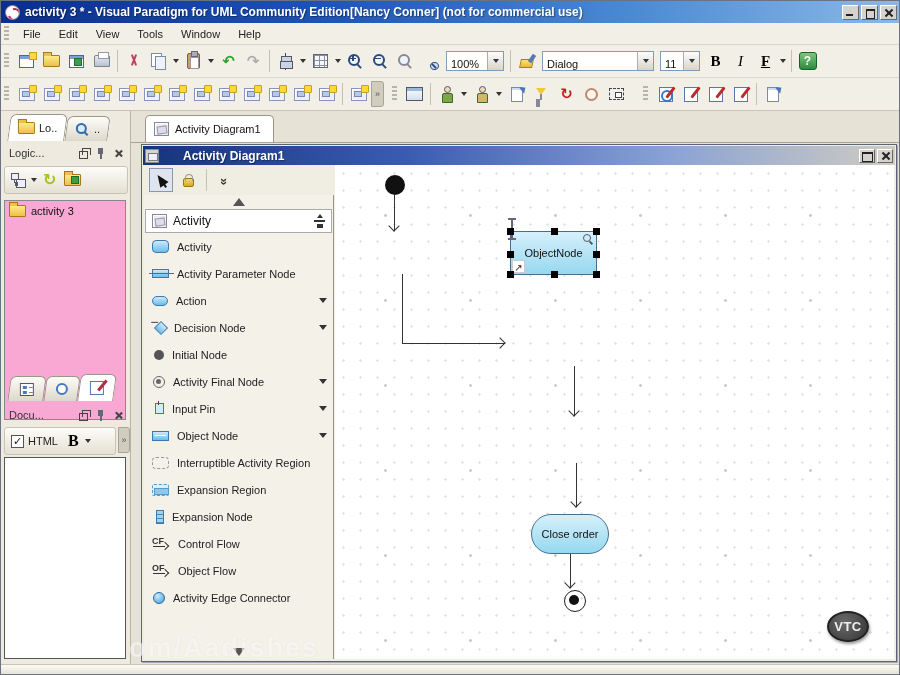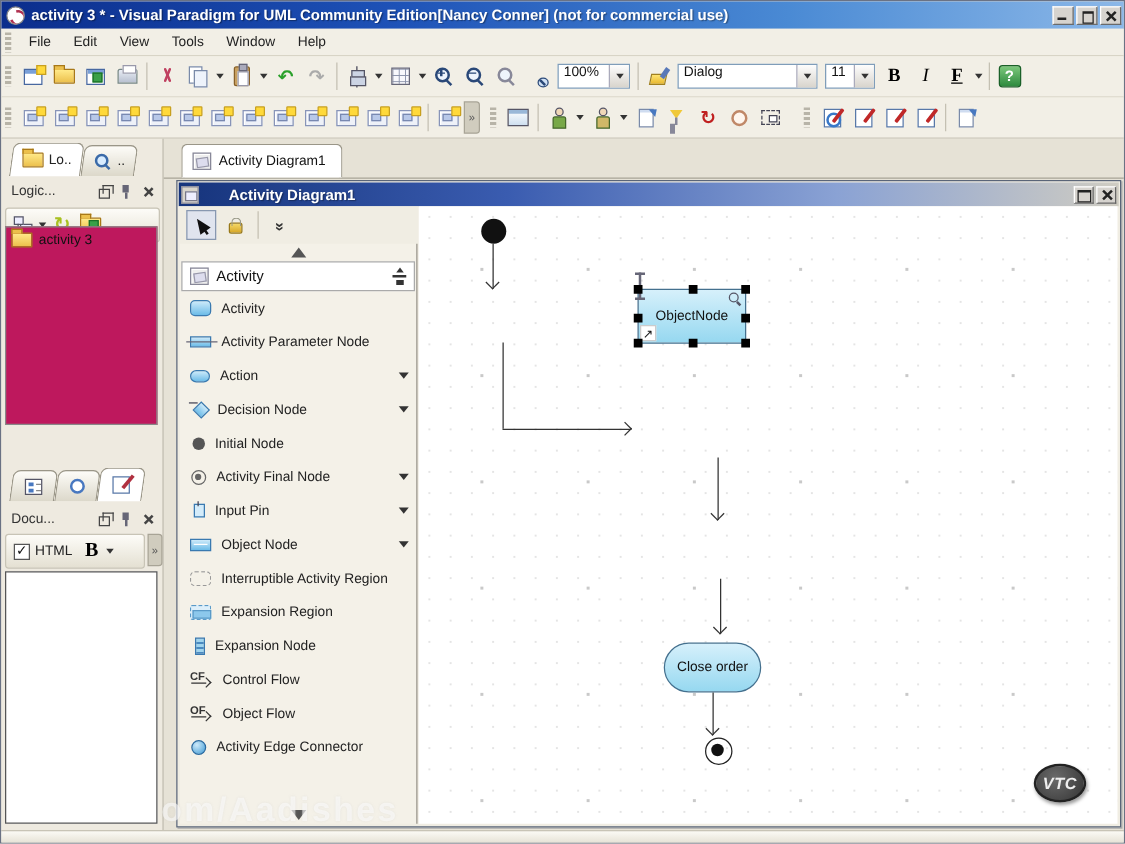--- a/index.html
+++ b/index.html
@@ -25,21 +25,21 @@
   .grip { width:5px; height:16px; margin:0 5px 0 3px; background:repeating-linear-gradient(to bottom,#b8b4a8 0 2px,transparent 2px 4px); flex:none; }
   .menu-item { padding:3px 9px; }
 
   
   .tbrow { position:absolute; left:0; width:900px; background:#f2efe6; display:flex; align-items:center; }
   .tb1 { top:44px; height:33px; border-bottom:1px solid #dcd8ca; }
   .tb2 { top:77px; height:33px; border-bottom:1px solid #c8c4b6; }
   .tbtn { width:25px; height:25px; display:flex; align-items:center; justify-content:center; position:relative; flex:none; }
   .sep { width:1px; height:22px; background:#c4c0b2; margin:0 3px; flex:none; }
   .dd { width:0; height:0; border-left:3px solid transparent; border-right:3px solid transparent; border-top:4px solid #333; margin:0 2px; flex:none; }
-  .combo { height:20px; background:#fff; border:1px solid #7f9db9; display:flex; align-items:flex-start; font-size:11px; color:#111; margin:7px 3px; flex:none; }
+  .combo { height:20px; background:#fff; border:1px solid #7f9db9; display:flex; align-items:flex-end; font-size:11px; color:#111; margin:7px 3px; flex:none; }
   .combo .val { flex:1; padding:0 4px; white-space:nowrap; overflow:hidden; }
   .combo .cbtn { width:16px; height:100%; background:linear-gradient(#fdfdfd,#d8d4cc); border-left:1px solid #aab; display:flex; align-items:center; justify-content:center; }
   .glyph { font-family:"DejaVu Sans",sans-serif; font-size:15px; line-height:1; }
 
   
   .ic { position:relative; display:inline-block; }
   .ic-new::after { content:''; position:absolute; right:-4px; top:-4px; width:6px; height:6px; background:#ffd93a; border:1px solid #c8a020; }
   .ic-folder { width:17px; height:12px; background:linear-gradient(#ffe988,#ecc04c); border:1px solid #a87818; border-radius:1px; }
   .ic-folder::before { content:''; position:absolute; left:-1px; top:-4px; width:7px; height:3px; background:#ecc04c; border:1px solid #a87818; border-bottom:none; }
   .ic-window { width:15px; height:13px; background:#fff; border:1px solid #4868a0; box-shadow:inset 0 3px 0 #7aa0d8; }
@@ -119,21 +119,21 @@
 
   
   .leftcol { position:absolute; left:0; top:110px; width:130px; height:553px; background:#eeeae0; border-right:1px solid #b8b4a6; }
   .toptabs { position:absolute; left:0; top:2px; height:28px; display:flex; align-items:flex-end; padding-left:8px; width:100%; }
   .ltab { height:25px; display:flex; align-items:center; gap:4px; padding:0 8px; font-size:11px; color:#222; border:1px solid #9a96882; border:1px solid #9a9688; border-bottom:none; border-radius:6px 6px 0 0; background:linear-gradient(#fdfcf8,#dcd8ca); transform:skewX(-8deg); }
   .ltab > * { transform:skewX(8deg); }
   .ltab.active { background:#fff; height:27px; z-index:2; }
   .phead { display:flex; align-items:center; font-size:11px; color:#333; padding:0 4px 0 8px; height:24px; gap:6px; }
   .phead .ttl { flex:1; }
   .ptool { display:flex; align-items:center; gap:4px; height:28px; padding:0 6px; background:linear-gradient(#fdfcf8,#e4e0d2); border:1px solid #c8c4b6; border-radius:3px; margin:0 3px; }
-  .treearea { position:absolute; left:3px; top:70px; width:122px; height:159px; background:#be185d; border:1px solid #888; overflow:hidden; }
+  .treearea { position:absolute; left:3px; top:89px; width:122px; height:220px; background:#f9a8d4; border:1px solid #888; overflow:hidden; }
   .treerow { display:flex; align-items:center; gap:5px; padding:4px 4px; font-size:11px; color:#111; }
   .btabs { position:absolute; left:0; top:263px; height:27px; display:flex; align-items:flex-end; padding-left:8px; }
   .docarea { position:absolute; left:3px; top:346px; width:122px; height:202px; background:#fff; border:1px solid #555; }
   .checkbox { width:13px; height:13px; background:#fff; border:1px solid #555; display:flex; align-items:center; justify-content:center; font-size:11px; color:#111; font-weight:bold; line-height:1; }
   .overflow-tag { position:absolute; right:0px; top:316px; width:12px; height:26px; background:#d0ccbe; border:1px solid #a8a496; border-radius:0 3px 3px 0; color:#555; font-size:9px; display:flex; align-items:center; justify-content:center; }
 
   
   .main { position:absolute; left:130px; top:110px; width:770px; height:553px; background:#e6e2d6; }
   .doctabbar { position:absolute; left:0; top:0; width:100%; height:32px; border-bottom:1px solid #a8a496; }
   .doctab { position:absolute; left:14px; bottom:0; height:27px; display:flex; align-items:center; gap:6px; padding:0 12px 0 8px; background:#fff; border:1px solid #9a9688; border-bottom:none; border-radius:5px 5px 0 0; font-size:11px; color:#111; }
@@ -208,21 +208,21 @@
   .final-node::before { content:''; position:absolute; left:4px; top:4px; width:10px; height:10px; border-radius:50%; background:#111; }
   .handle { position:absolute; width:7px; height:7px; background:#000; }
   .sel-mag { position:absolute; right:2px; top:1px; width:12px; height:12px; }
   .sel-mag::before { content:''; position:absolute; left:1px; top:1px; width:6px; height:6px; border:1.2px solid #556; border-radius:50%; }
   .sel-mag::after { content:''; position:absolute; left:8px; top:8px; width:1.5px; height:4px; background:#556; transform:rotate(-45deg); }
   .sel-arrow { position:absolute; left:1px; bottom:1px; width:13px; height:13px; background:#fff; border:1px solid #ccc; font-size:10px; line-height:13px; text-align:center; color:#111; }
   .sel-ibeam { position:absolute; left:-4px; top:-14px; width:10px; height:22px; }
   .sel-ibeam::before { content:''; position:absolute; left:4px; top:0; width:1.5px; height:22px; background:#667; }
   .sel-ibeam::after { content:''; position:absolute; left:1px; top:0; width:8px; height:1.5px; background:#667; box-shadow:0 20px 0 #667; }
 
-  .vtc { position:absolute; width:42px; height:31px; background:radial-gradient(circle at 40% 35%,#6a6a6a,#333); border-radius:50%; border:2px solid #222; display:flex; align-items:center; justify-content:center; color:#eee; font-weight:bold; font-style:italic; font-size:13px; letter-spacing:0.5px; box-shadow:1px 2px 3px rgba(0,0,0,.4); }
+  .vtc { position:absolute; width:42px; height:31px; background:radial-gradient(circle at 40% 35%,#6a6a6a,#333); border-radius:50%; border:2px solid #222; display:flex; align-items:center; justify-content:center; color:#eee; font-weight:bold; font-size:13px; letter-spacing:0.5px; box-shadow:1px 2px 3px rgba(0,0,0,.4); }
   .video-wm { position:absolute; left:128px; top:632px; font-size:27px; font-weight:bold; color:rgba(255,255,255,.55); letter-spacing:2px; text-shadow:0 0 2px rgba(200,200,200,.3); pointer-events:none; z-index:50; }
   .bottomstrip { position:absolute; left:0; top:663px; width:900px; height:12px; background:linear-gradient(#fbfaf5,#e2deD0); border-top:1px solid #c8c4b6; }
 </style>
 </head>
 <body>
 
 <div id="app">
 
   <div class="titlebar">
     <span class="vp-logo"></span>

